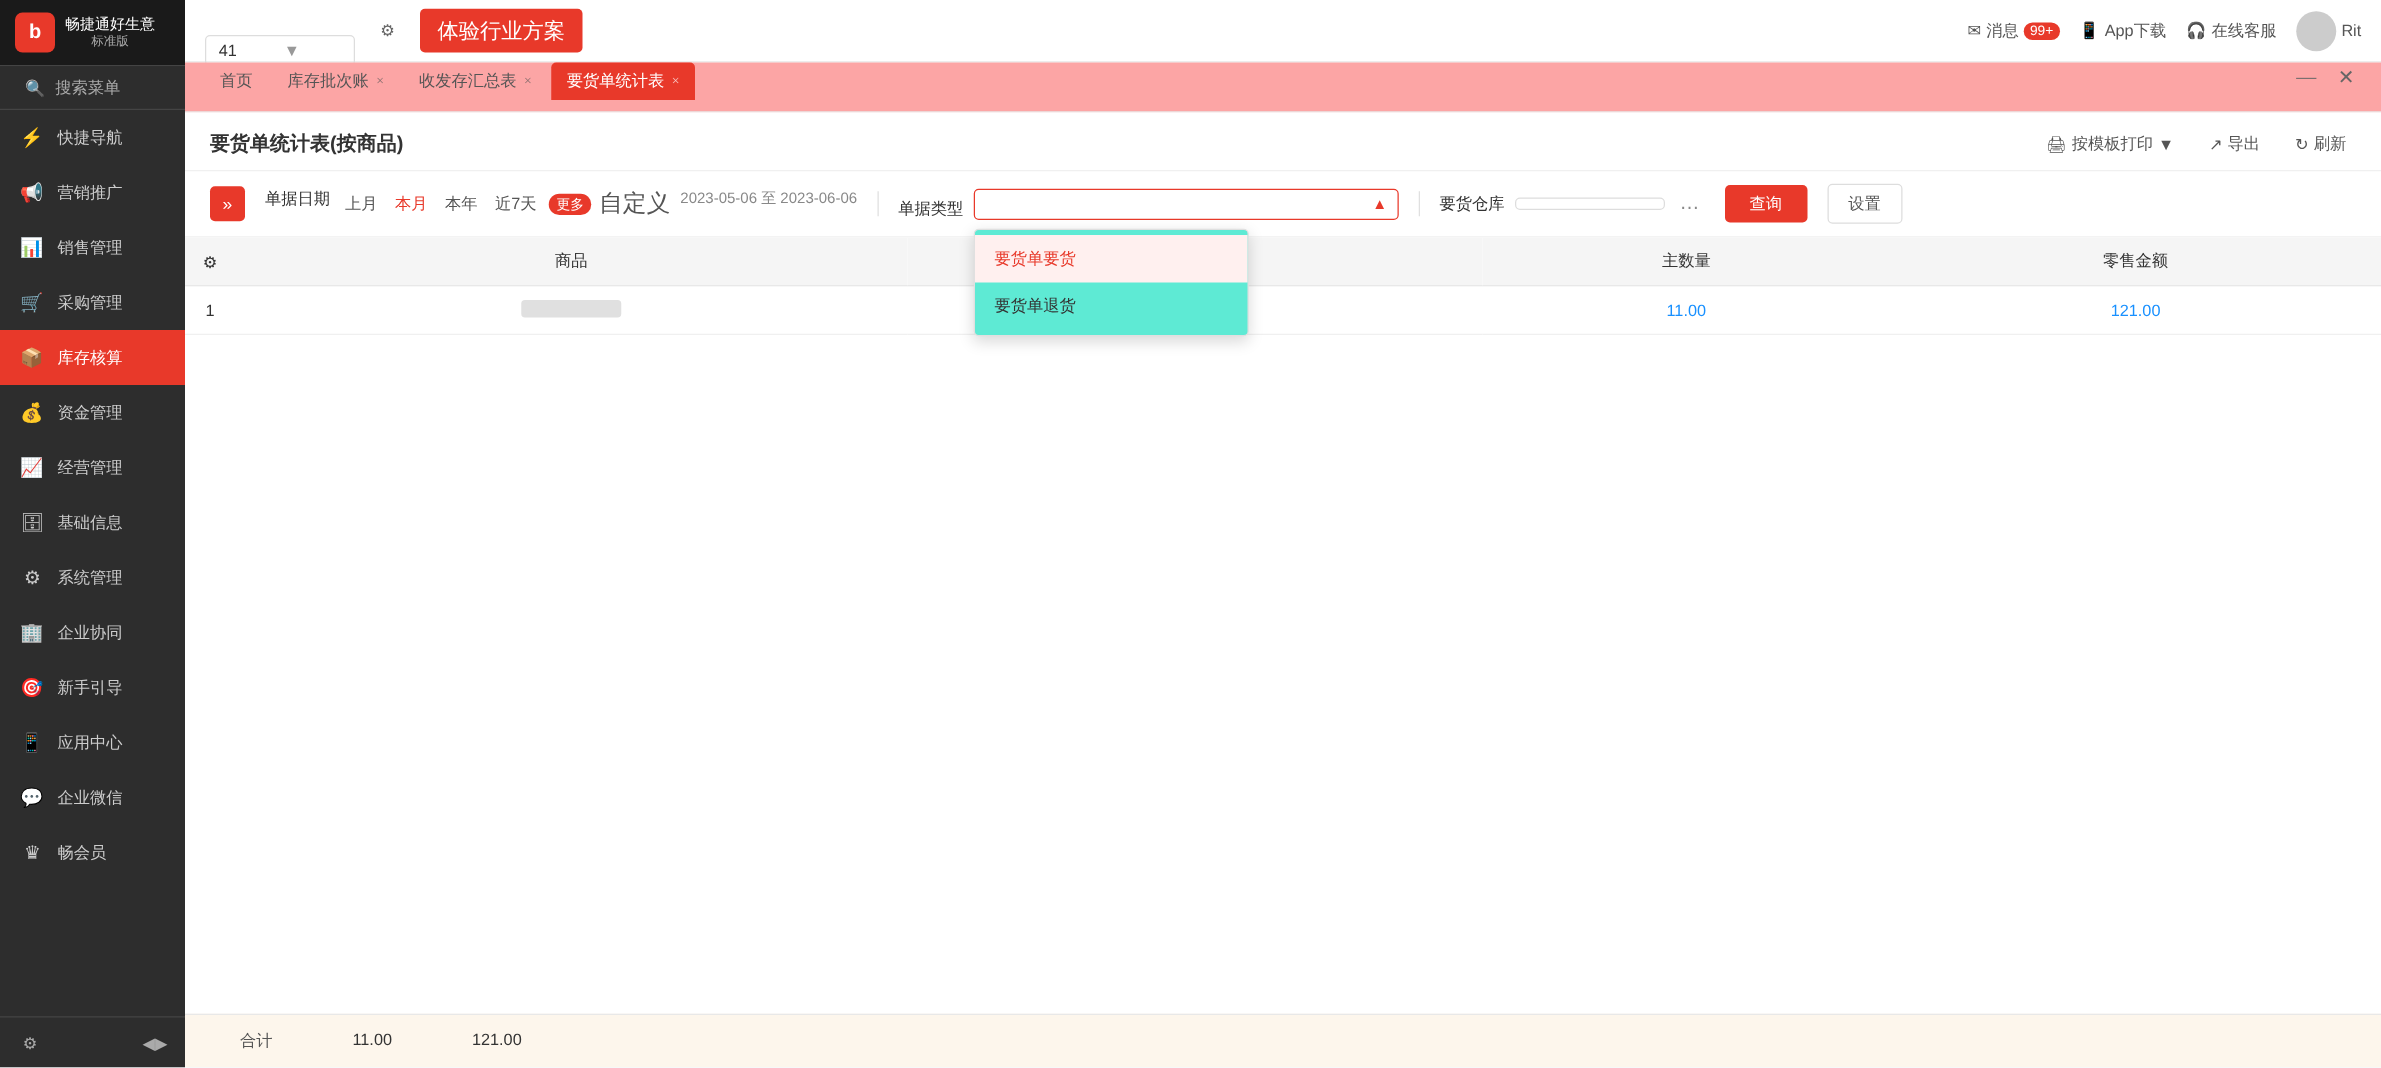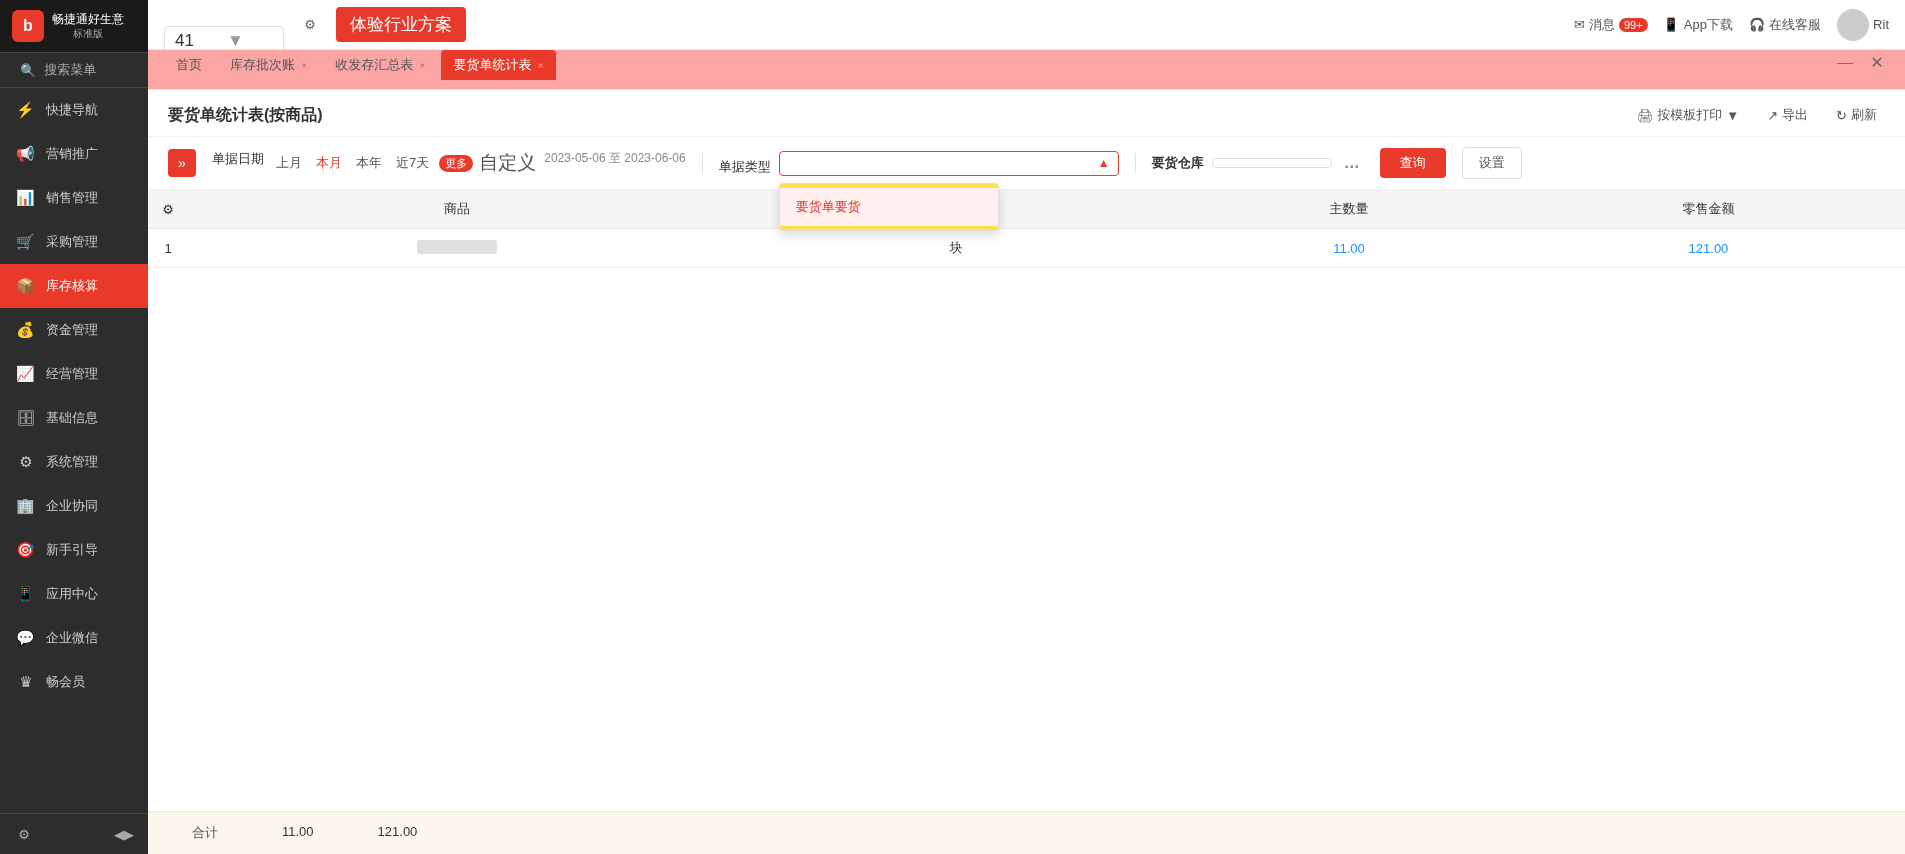--- a/index.html
+++ b/index.html
@@ -108,21 +108,21 @@
       display: flex;
       align-items: center;
       gap: 12px;
     }
     .topbar-selector {
       display: flex;
       align-items: center;
       border: 1px solid #ddd;
       border-radius: 4px;
       padding: 4px 10px;
-      font-size: 17px;
+      font-size: 13px;
       color: #333;
       cursor: pointer;
       min-width: 120px;
       margin-top: 32px;
     }
     .topbar-selector span { flex: 1; }
     .gear-btn {
       width: 28px; height: 28px;
       display: flex; align-items: center; justify-content: center;
       cursor: pointer; color: #666;
@@ -342,21 +342,20 @@
     .filter-input-chevron {
       color: #e8392a;
       cursor: pointer;
       font-size: 12px;
     }
     .warehouse-group {
       display: flex;
       align-items: center;
       gap: 8px;
       flex-shrink: 0;
-      font-weight: bold;
     }
     .warehouse-input {
       border: 1px solid #ddd;
       border-radius: 4px;
       padding: 4px 8px;
       font-size: 13px;
       min-width: 120px;
       display: flex;
       align-items: center;
     }
@@ -386,21 +385,21 @@
       cursor: pointer;
       white-space: nowrap;
     }
 
     
     .dropdown-overlay {
       position: absolute;
       top: 100%;
       left: 0;
       z-index: 1000;
-      background: #fde047;
+      background: #5eead4;
       border: 1px solid #e0e0e0;
       border-radius: 4px;
       box-shadow: 0 4px 12px rgba(0,0,0,0.15);
       min-width: 200px;
       padding: 4px 0;
     }
     .dropdown-item {
       padding: 10px 16px;
       font-size: 13px;
       cursor: pointer;
@@ -640,20 +639,21 @@
 
       <div class="filter-type-group" style="position:relative">
         <span class="filter-label">单据类型</span>
         <div class="filter-input-wrapper">
           <input class="filter-input" value="" style="">
           <span class="filter-input-chevron">▲</span>
         </div>
 
         <div class="dropdown-overlay" style="left: 60px; top: 32px; min-width: 220px;">
           <div class="dropdown-item selected">要货单要货</div>
+          <div class="dropdown-item">要货单退货</div>
         </div>
       </div>
 
       <div class="filter-divider"></div>
 
       <div class="warehouse-group">
         <span class="filter-label">要货仓库</span>
         <div class="warehouse-input">
           <span style="flex:1;color:#ccc;font-size:12px"></span>
         </div>

